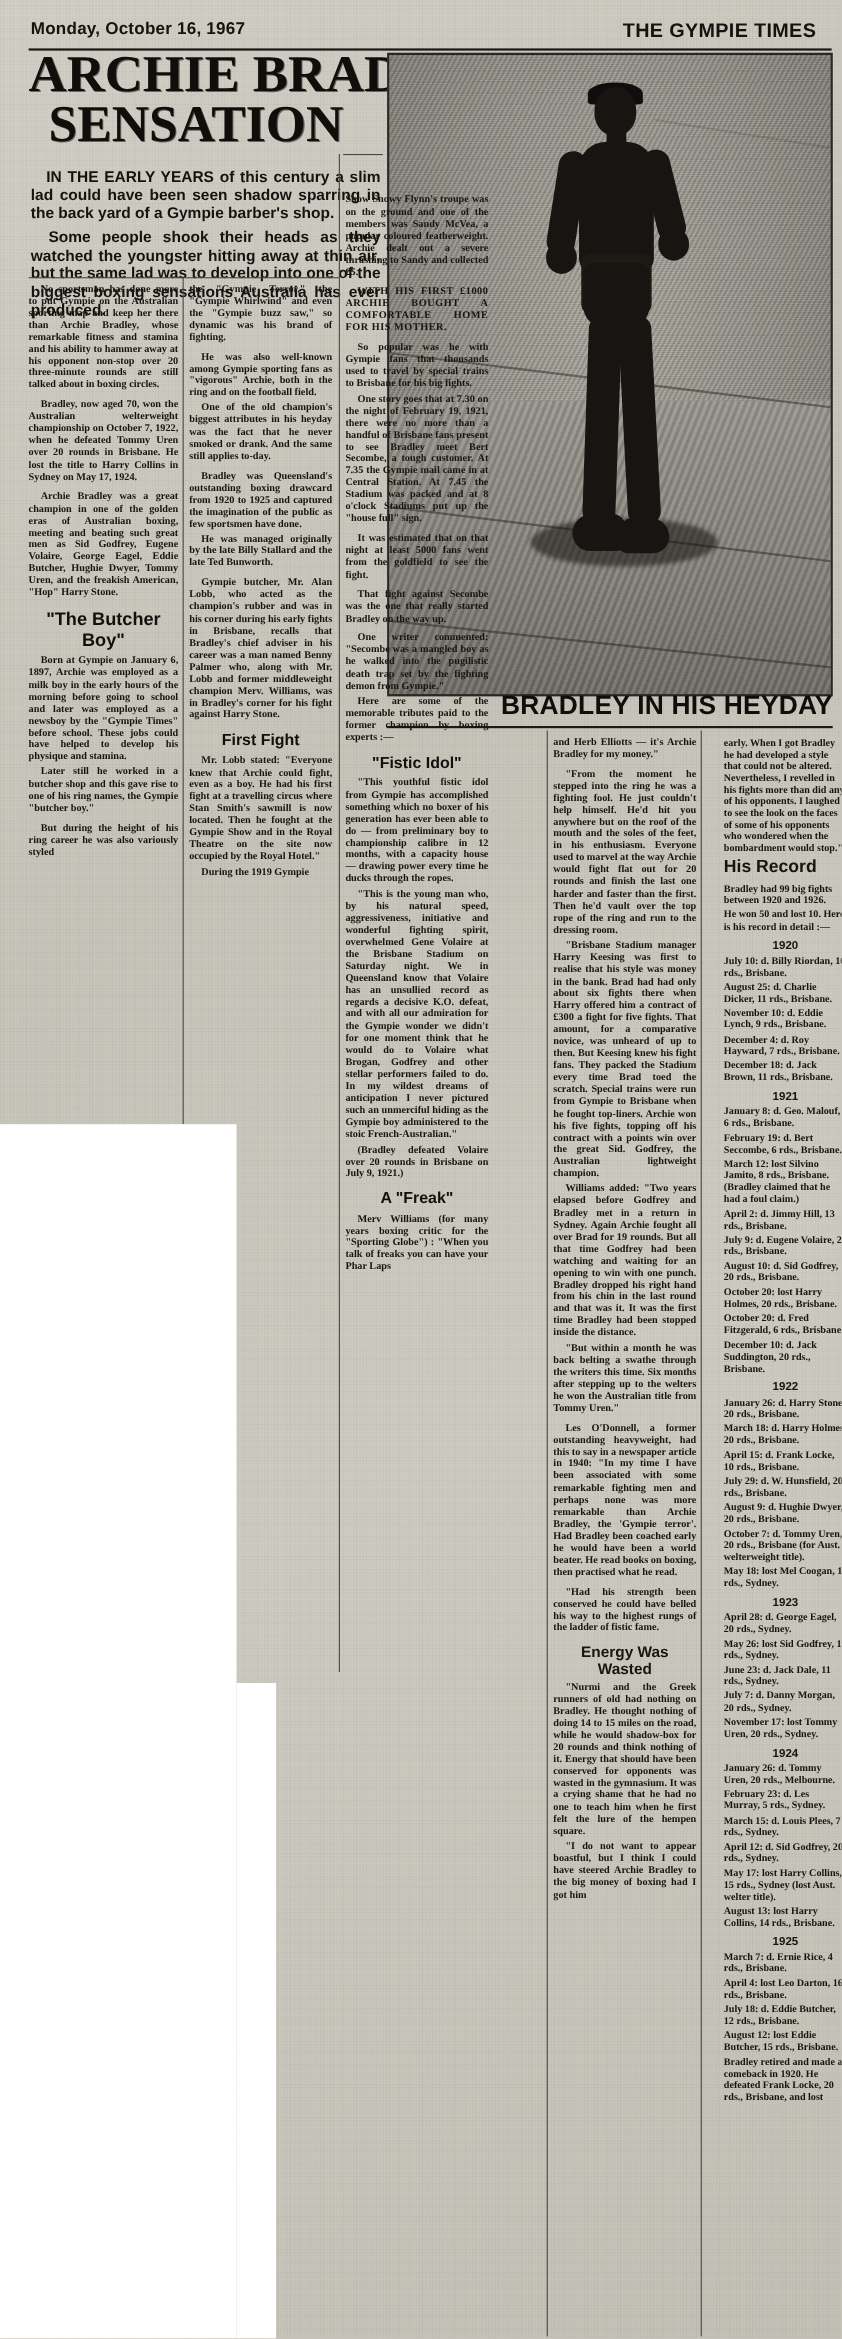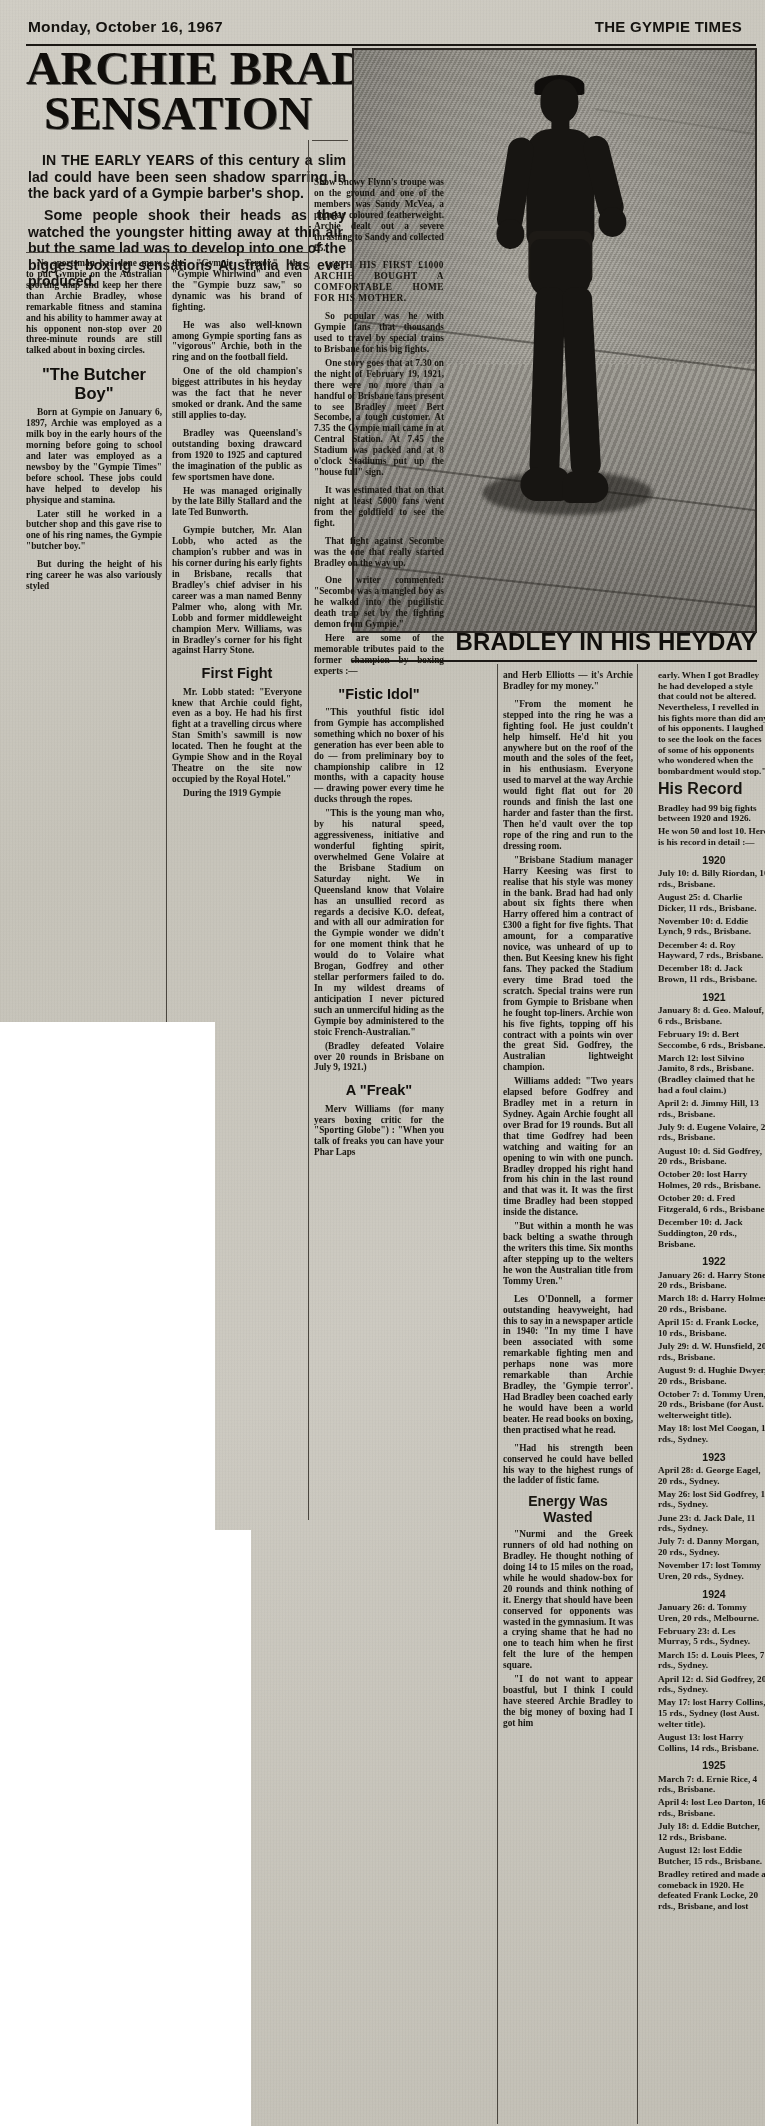--- a/index.html
+++ b/index.html
@@ -27,21 +27,21 @@
   
   .masthead {
     position:absolute; left:28px; top:18px; width:714px;
     display:flex; justify-content:space-between; align-items:flex-start;
     font-family:"Liberation Sans", sans-serif;
   }
   .masthead .date {
     font-size:15.5px; font-weight:700; letter-spacing:.2px;
   }
   .masthead .paper-name {
-    font-size:15px; font-weight:700; letter-spacing:.3px;
+    font-size:18px; font-weight:700; letter-spacing:.3px;
   }
   .rule-top {
     position:absolute; left:26px; top:44px; width:730px; height:2px;
     background:#1a1713;
   }
 
   
   .headline {
     position:absolute; left:26px; top:46px; width:730px;
     font-family:"Liberation Serif", serif;
@@ -238,20 +238,22 @@
 
   <div class="vrule" style="left:166px; top:252px; height:770px;"></div>
   <div class="vrule" style="left:308px; top:140px; height:1380px;"></div>
   <div class="vrule" style="left:497px; top:664px; height:1460px;"></div>
   <div class="vrule" style="left:637px; top:664px; height:1460px;"></div>
   <div class="hrule" style="left:26px; top:252px; width:282px;"></div>
   <div class="hrule" style="left:312px; top:140px; width:36px;"></div>
 
   <div class="col" style="left:26px; top:258px; width:136px;">
     <p>No sportsman has done more to put Gympie on the Australian sporting map and keep her there than Archie Bradley, whose remarkable fitness and stamina and his ability to hammer away at his opponent non-stop over 20 three-minute rounds are still talked about in boxing circles.</p>
+    <p class="gap">Bradley, now aged 70, won the Australian welterweight championship on October 7, 1922, when he defeated Tommy Uren over 20 rounds in Brisbane. He lost the title to Harry Collins in Sydney on May 17, 1924.</p>
+    <p class="gap">Archie Bradley was a great champion in one of the golden eras of Australian boxing, meeting and beating such great men as Sid Godfrey, Eugene Volaire, George Eagel, Eddie Butcher, Hughie Dwyer, Tommy Uren, and the freakish American, "Hop" Harry Stone.</p>
     <div class="subhead">"The Butcher Boy"</div>
     <p>Born at Gympie on January 6, 1897, Archie was employed as a milk boy in the early hours of the morning before going to school and later was employed as a newsboy by the "Gympie Times" before school. These jobs could have helped to develop his physique and stamina.</p>
     <p>Later still he worked in a butcher shop and this gave rise to one of his ring names, the Gympie "butcher boy."</p>
     <p class="gap">But during the height of his ring career he was also variously styled</p>
   </div>
 
   <div class="col" style="left:172px; top:258px; width:130px;">
     <p class="noind">the "Gympie Terror," the "Gympie Whirlwind" and even the "Gympie buzz saw," so dynamic was his brand of fighting.</p>
     <p class="gap">He was also well-known among Gympie sporting fans as "vigorous" Archie, both in the ring and on the football field.</p>
     <p>One of the old champion's biggest attributes in his heyday was the fact that he never smoked or drank. And the same still applies to-day.</p>

